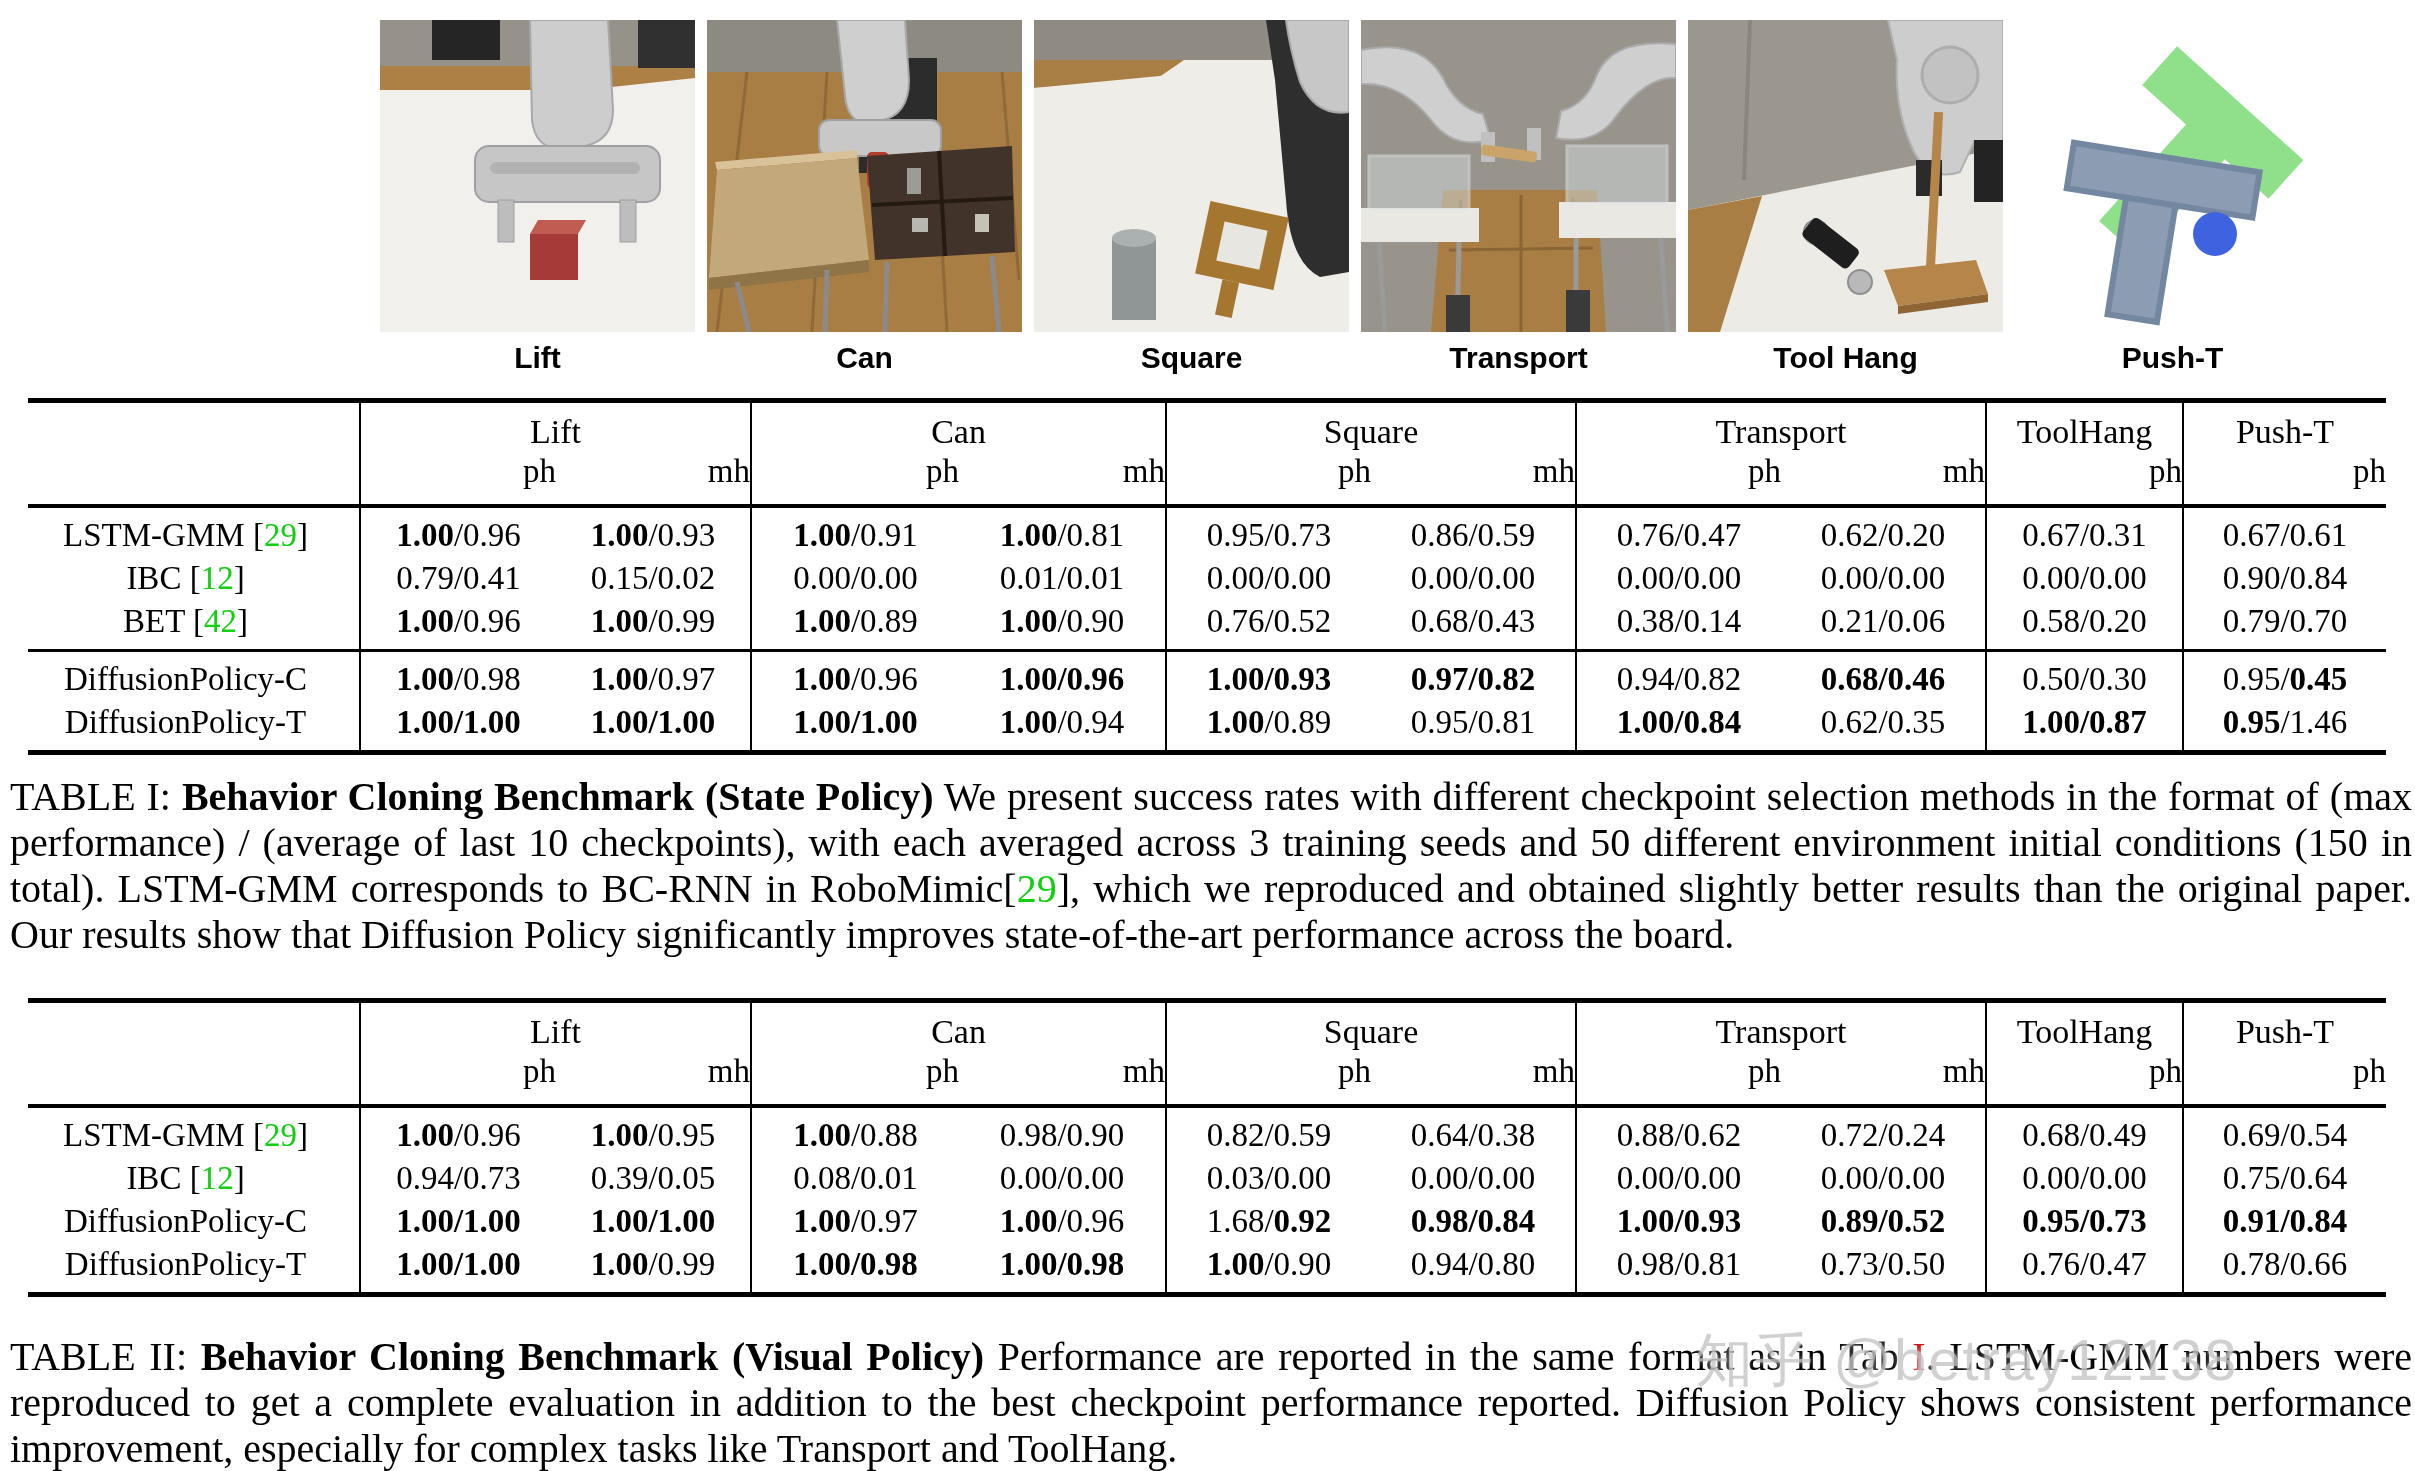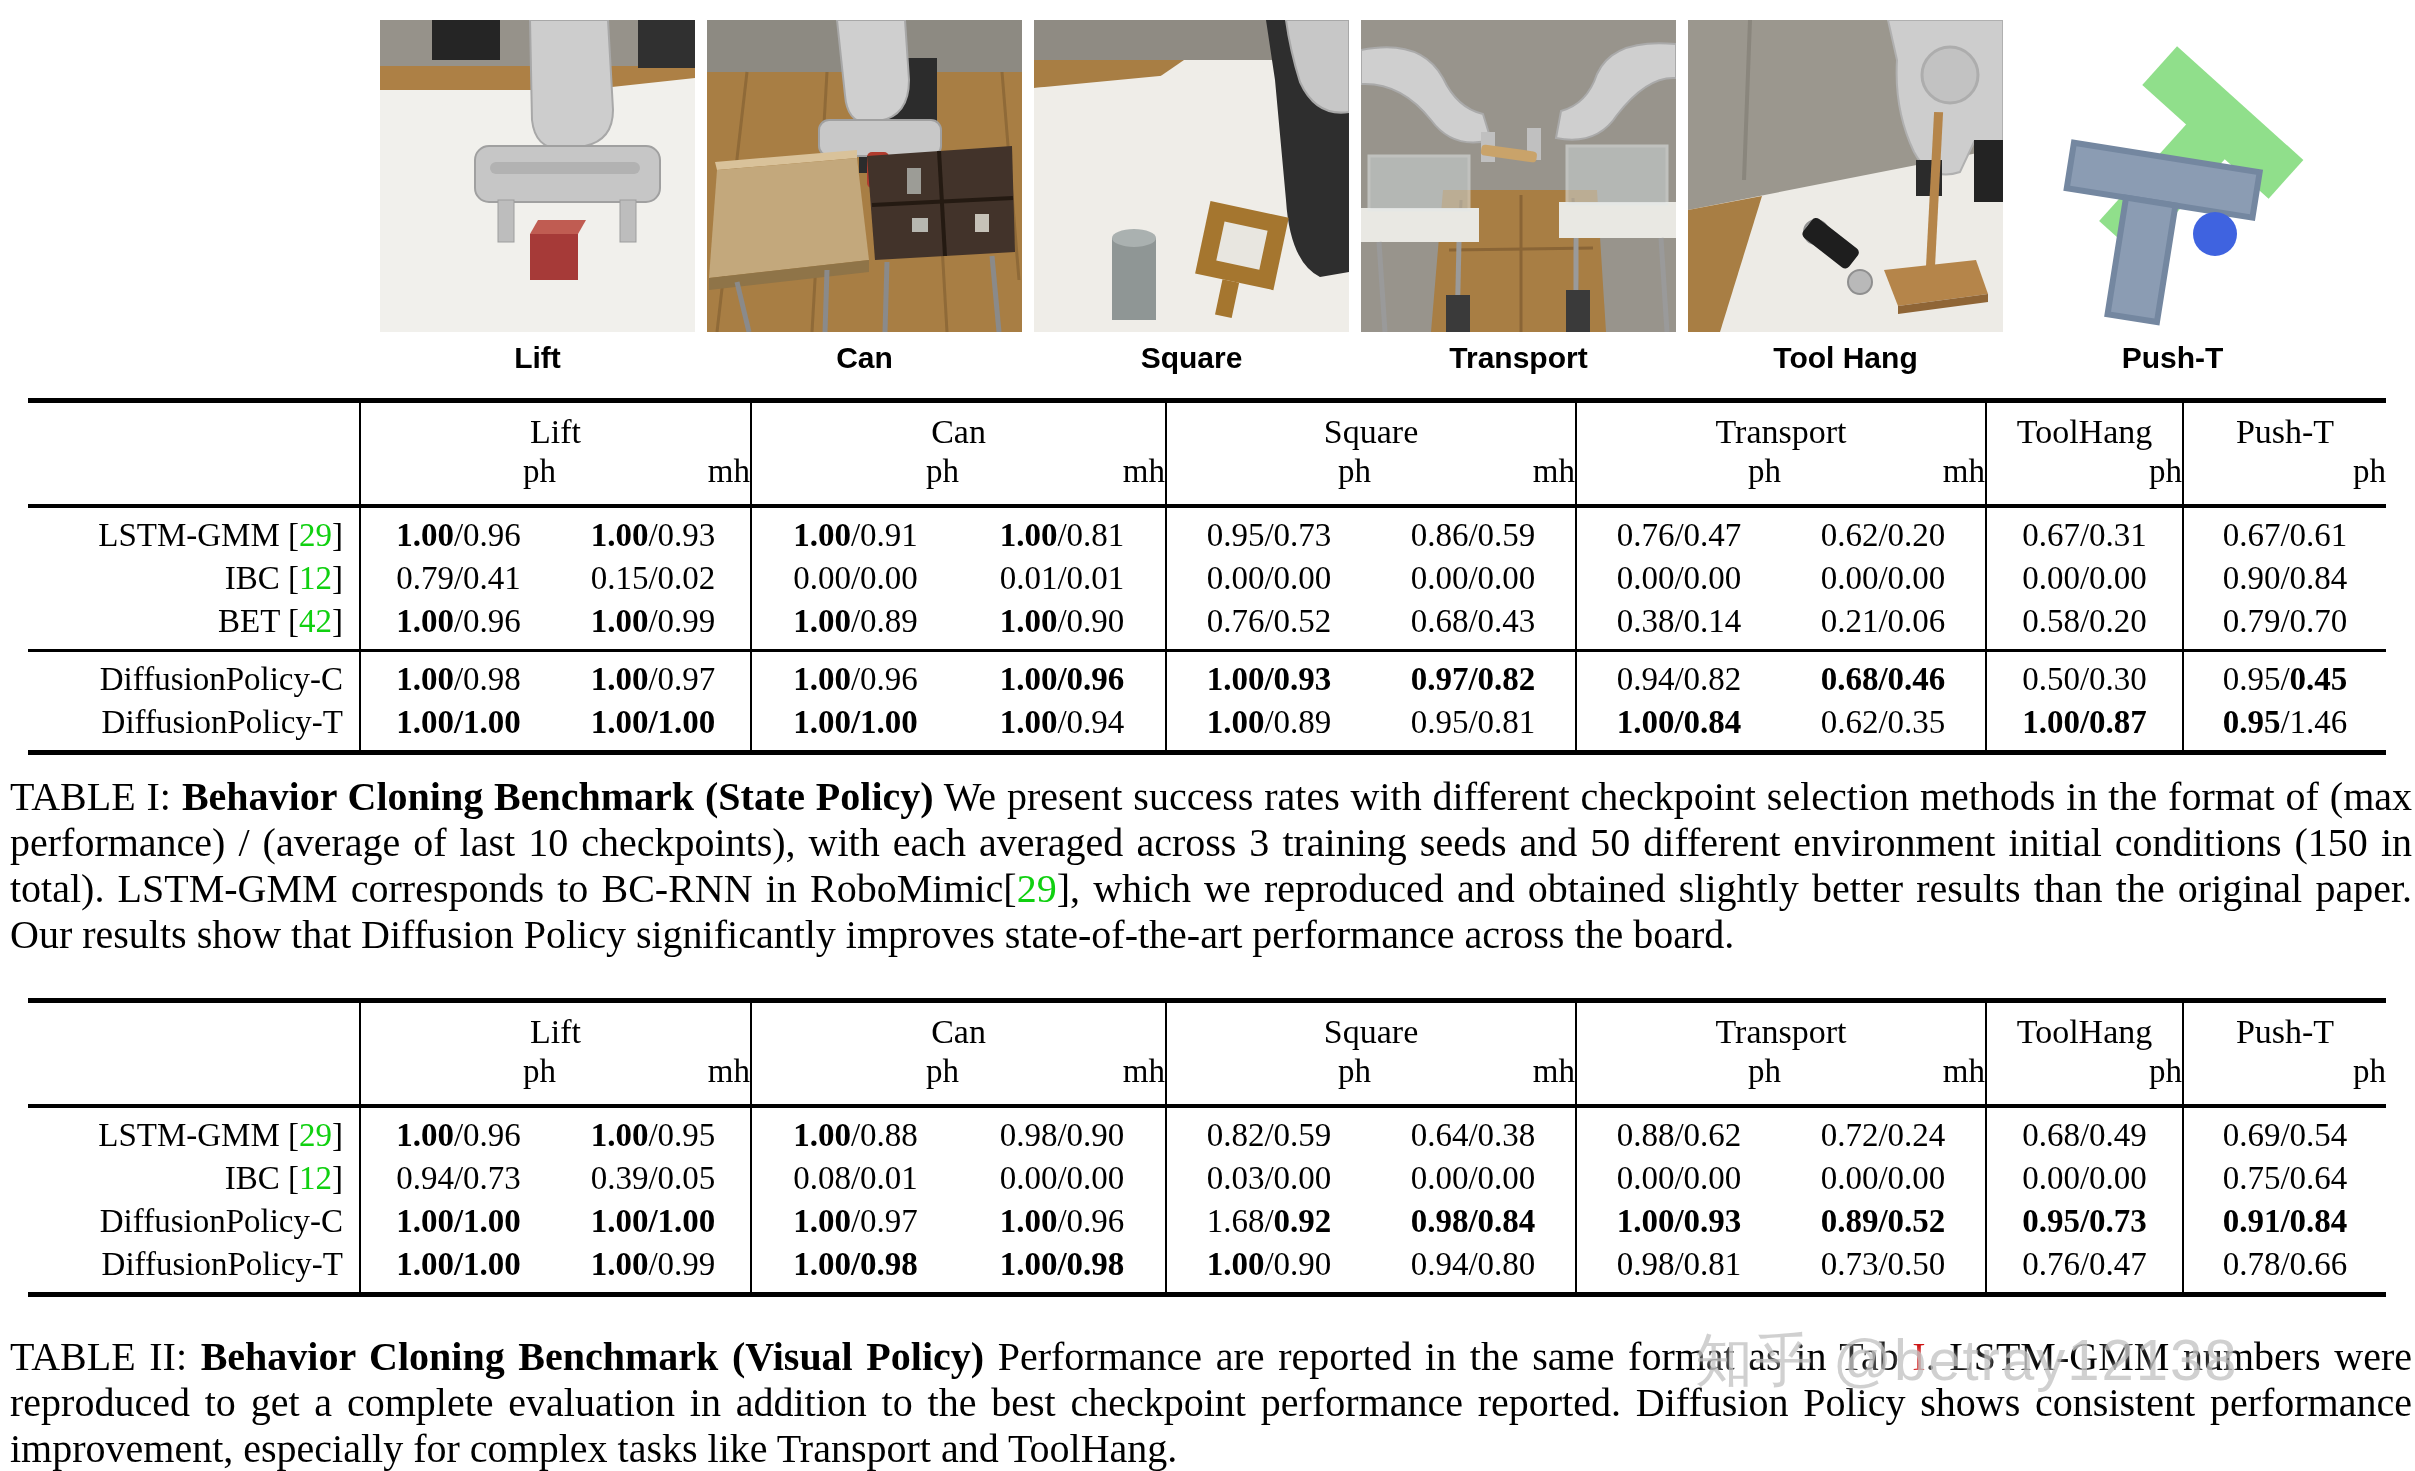--- a/index.html
+++ b/index.html
@@ -19,21 +19,21 @@
              border-top:5px solid #000;border-bottom:5px solid #000;}
   .tbl thead{border-bottom:4px solid #000;}
   .tbl th{font-weight:normal;font-family:"Liberation Serif", serif;}
   .tbl tr.grp-row th{font-size:34px;padding:10px 0 2px 0;text-align:center;}
   .tbl tr.sub th{font-size:33px;padding:0 0 14px 0;text-align:right;}
   .tbl td{font-size:33px;text-align:center;padding:3px 0;white-space:nowrap;}
   .tbl tbody tr:first-child td{padding-top:9px;}
   .tbl tbody tr:last-child td{padding-bottom:9px;}
   .tbl tbody.sect{border-top:3px solid #000;}
   .tbl .gs{border-left:2px solid #000;}
-  .tbl .rowlabel{text-align:right;padding-right:16px;white-space:nowrap;}
+  .tbl .rowlabel{text-align:center;padding-right:16px;white-space:nowrap;}
   .tbl b{font-weight:bold;font-family:Liberation Serif, serif;}
   .ref{color:var(--ref-green,#10d010);}
 
   
   .caption{position:absolute;left:6px;width:2402px;font-size:40px;line-height:46px;
            text-align:justify;margin:4px;}
   .caption b{font-weight:bold;}
   .cap-green{color:var(--ref-green,#10d010);}
   .cap-red{color:var(--link-red,#cc1111);}
 

